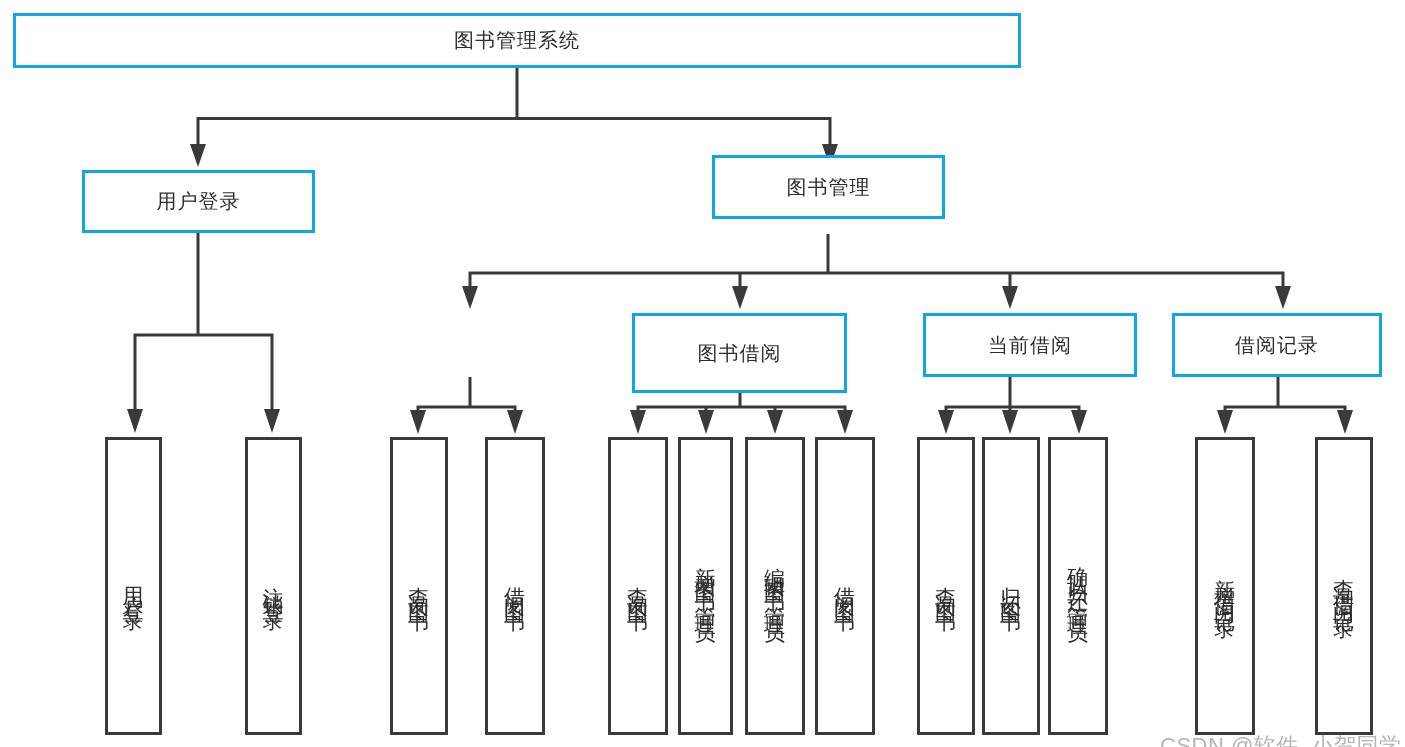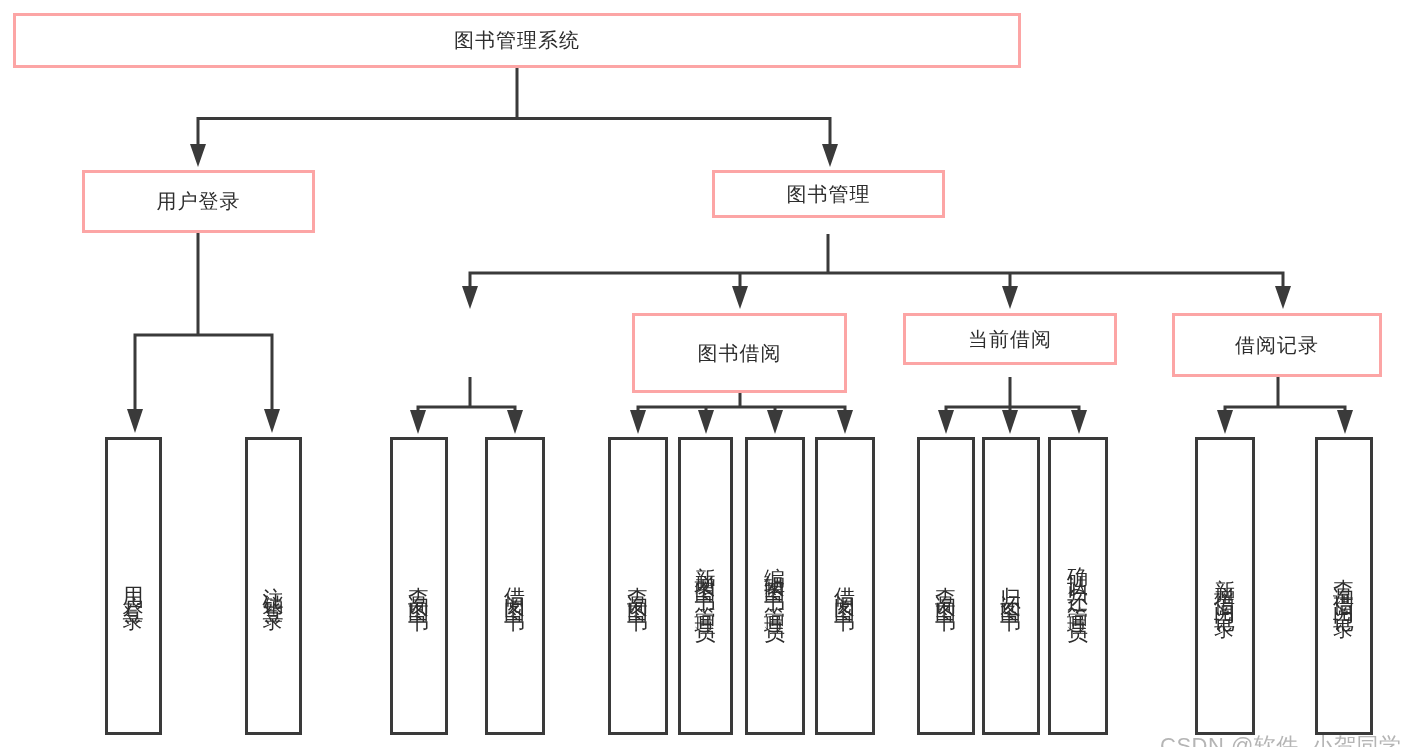--- a/index.html
+++ b/index.html
@@ -17,21 +17,21 @@
   }
   .connectors {
     position: absolute;
     left: 0;
     top: 0;
     z-index: 1;
   }
   .hbox {
     position: absolute;
     box-sizing: border-box;
-    border: 3px solid #fca5a5;
+    border: 3px solid #0ea5e9;
     background: #ffffff;
     display: flex;
     align-items: center;
     justify-content: center;
     font-size: 20px;
     letter-spacing: 1px;
     color: #2d2d2d;
     z-index: 2;
   }
   .vbox {
@@ -115,28 +115,28 @@
     </g>
   </svg>
 
   <div class="hbox" style="left:13px;top:13px;width:1008px;height:55px">
     <span>图书管理系统</span>
   </div>
 
   <div class="hbox" style="left:82px;top:170px;width:233px;height:63px">
     <span>用户登录</span>
   </div>
-  <div class="hbox" style="left:712px;top:170px;width:233px;height:48px">
+  <div class="hbox" style="left:712px;top:155px;width:233px;height:64px">
     <span>图书管理</span>
   </div>
 
   <div class="hbox" style="left:632px;top:313px;width:215px;height:80px">
     <span>图书借阅</span>
   </div>
-  <div class="hbox" style="left:903px;top:313px;width:214px;height:52px">
+  <div class="hbox" style="left:923px;top:313px;width:214px;height:64px">
     <span>当前借阅</span>
   </div>
   <div class="hbox" style="left:1172px;top:313px;width:210px;height:64px">
     <span>借阅记录</span>
   </div>
 
   <div class="vbox" style="left:105px;top:437px;width:57px;height:298px">
     <span>用户登录</span>
   </div>
   <div class="vbox" style="left:245px;top:437px;width:57px;height:298px">

